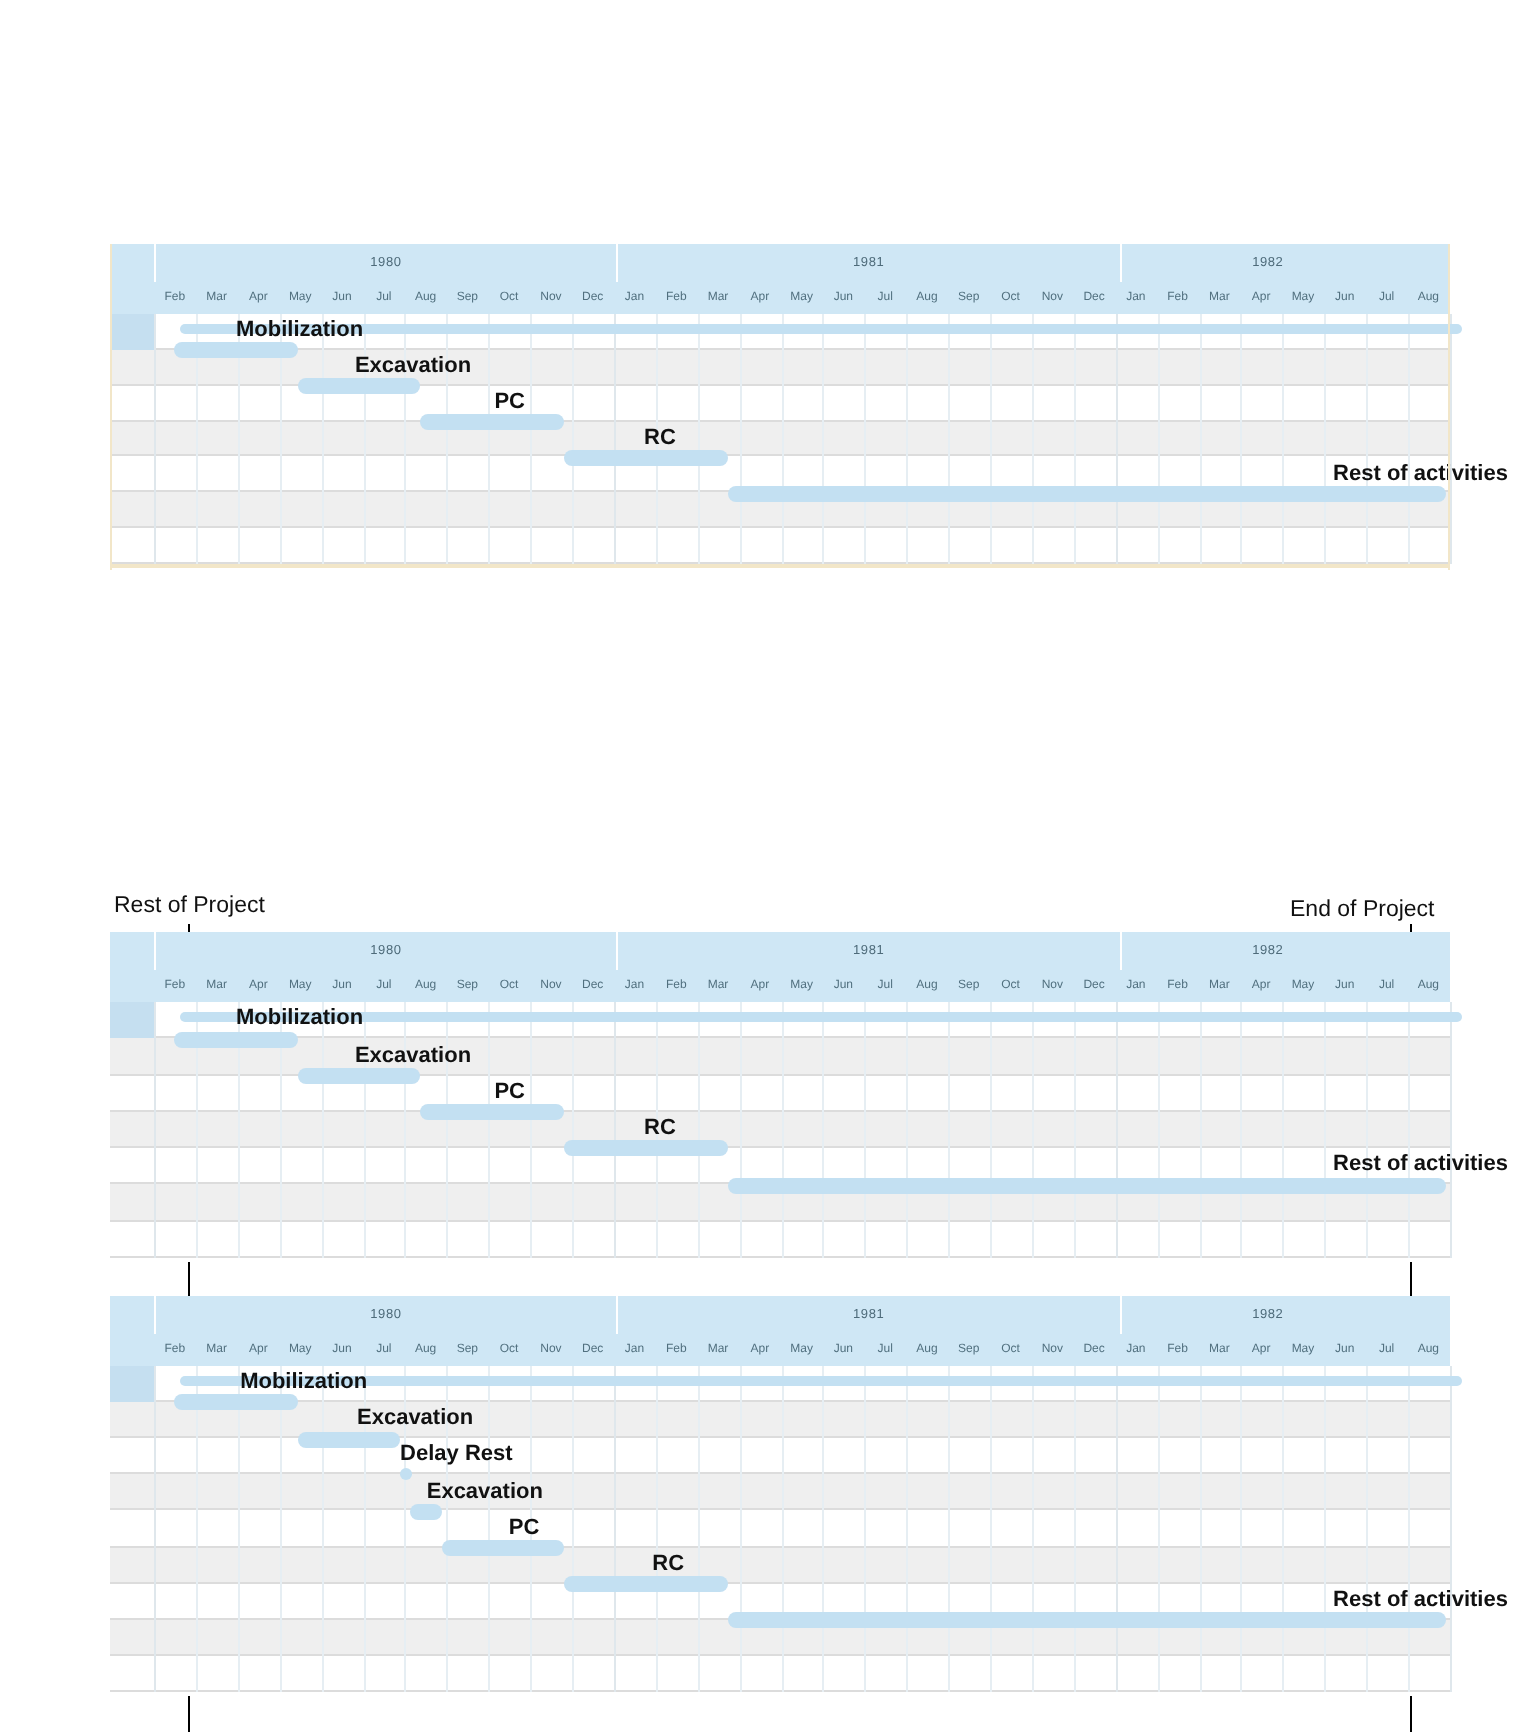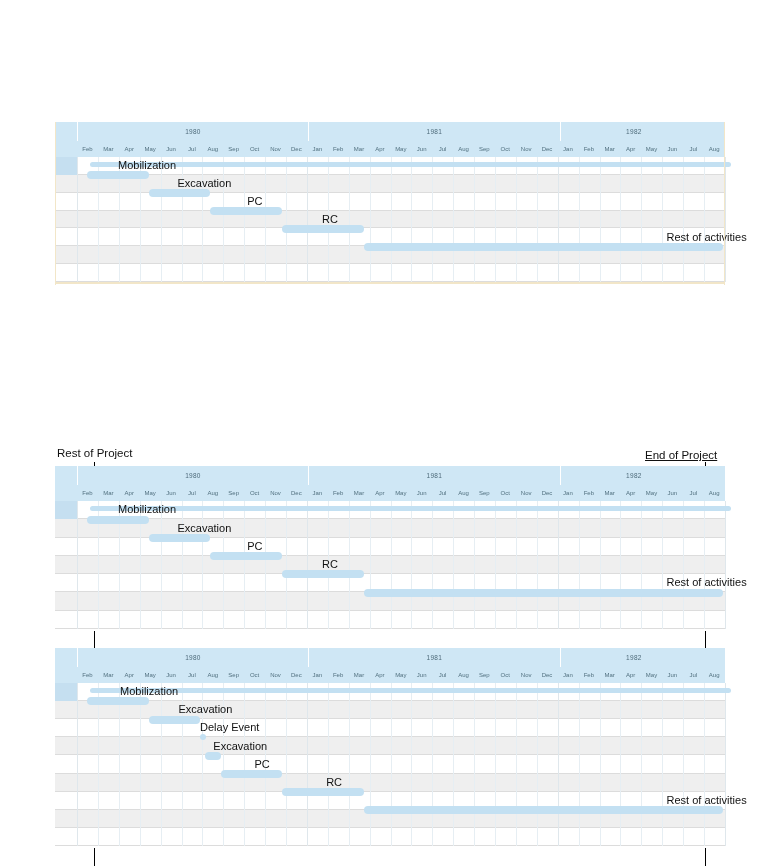--- a/index.html
+++ b/index.html
@@ -49,20 +49,21 @@
     border-radius:4px;
   }
   .bar.thin{height:5px;border-radius:2.5px;}
   .bar.dot{border-radius:50%;}
   .lbl{
     position:absolute;
     font-size:11px;
     color:#111111;
     white-space:nowrap;
     line-height:11px;
+    font-weight:bold;
   }
   .frame-bottom{position:absolute;left:0;right:0;height:2px;background:#f2e6c8;}
   .frame-left{position:absolute;top:0;bottom:0;width:1px;background:#f2e6c8;}
   .frame-right{position:absolute;top:0;bottom:0;width:1px;background:#f2e6c8;}
   
   .marker-line{position:absolute;width:1px;background:#000000;}
   .marker-lbl{position:absolute;font-size:11.5px;color:#111;white-space:nowrap;}
 </style>
 </head>
 <body>
@@ -174,21 +175,21 @@
       <div class="lbl" style="left: 267.051px; top: 56.7857px;">RC</div>
       <div class="bar" style="left: 309.089px; width: 358.861px; top: 85.7143px;"></div>
       <div class="lbl" style="left: 611.557px; top: 74.6429px;">Rest of activities</div>
     </div>
     <div class="frame-bottom" style="top: 160px;"></div>
     <div class="frame-left" style="left: 0px;"></div>
     <div class="frame-right" style="right: 0px;"></div>
   </div>
 
 <div class="marker-lbl" style="left:57px;top:447px;">Rest of Project</div>
-<div class="marker-lbl" style="left:645px;top:449px;text-decoration:underline;">End of Project</div>
+<div class="marker-lbl" style="left:645px;top:449px;">End of Project</div>
 <div class="marker-line" style="left:94px;top:462px;height:404px;"></div>
 <div class="marker-line" style="left:705px;top:462px;height:404px;"></div>
 
 <div class="gantt" id="chart-mid" style="left:55px;top:466px;width:670px;height:165px;">
     <div class="hdr-years">
       <div class="spacer" style="width: 22px;"></div>
       <div class="yr" style="width: 229.935px;">1980</div>
       <div class="yr" style="width: 250.839px;">1981</div>
       <div class="yr" style="width: 146.323px;">1982</div>
     </div>
@@ -396,21 +397,21 @@
       <div class="vgrid" style="left: 628.194px;"></div>
       <div class="vgrid" style="left: 649.097px;"></div>
       <div class="vgrid year" style="left: 670px;"></div>
       <div class="leftcell" style="width: 22px; height: 18.1111px;"></div>
       <div class="bar thin" style="left: 34.5419px; width: 641.848px; top: 5.07111px;"></div>
       <div class="bar" style="left: 32.2532px; width: 61.519px; top: 14.4889px;"></div>
       <div class="lbl" style="left: 65.0633px; top: 3.26px;">Mobilization</div>
       <div class="bar" style="left: 93.7722px; width: 51.2658px; top: 32.6px;"></div>
       <div class="lbl" style="left: 123.506px; top: 21.3711px;">Excavation</div>
       <div class="bar dot" style="left: 145.038px; width: 6.1519px; top: 50.7111px; height: 6px;"></div>
-      <div class="lbl" style="left: 145.038px; top: 39.4822px;">Delay Event</div>
+      <div class="lbl" style="left: 145.038px; top: 39.4822px;">Delay Rest</div>
       <div class="bar" style="left: 150.165px; width: 15.3797px; top: 68.8222px;"></div>
       <div class="lbl" style="left: 158.367px; top: 57.5933px;">Excavation</div>
       <div class="bar" style="left: 165.544px; width: 61.519px; top: 86.9333px;"></div>
       <div class="lbl" style="left: 199.38px; top: 75.7044px;">PC</div>
       <div class="bar" style="left: 227.063px; width: 82.0253px; top: 105.044px;"></div>
       <div class="lbl" style="left: 271.152px; top: 93.8156px;">RC</div>
       <div class="bar" style="left: 309.089px; width: 358.861px; top: 123.156px;"></div>
       <div class="lbl" style="left: 611.557px; top: 111.927px;">Rest of activities</div>
     </div>
   </div>

